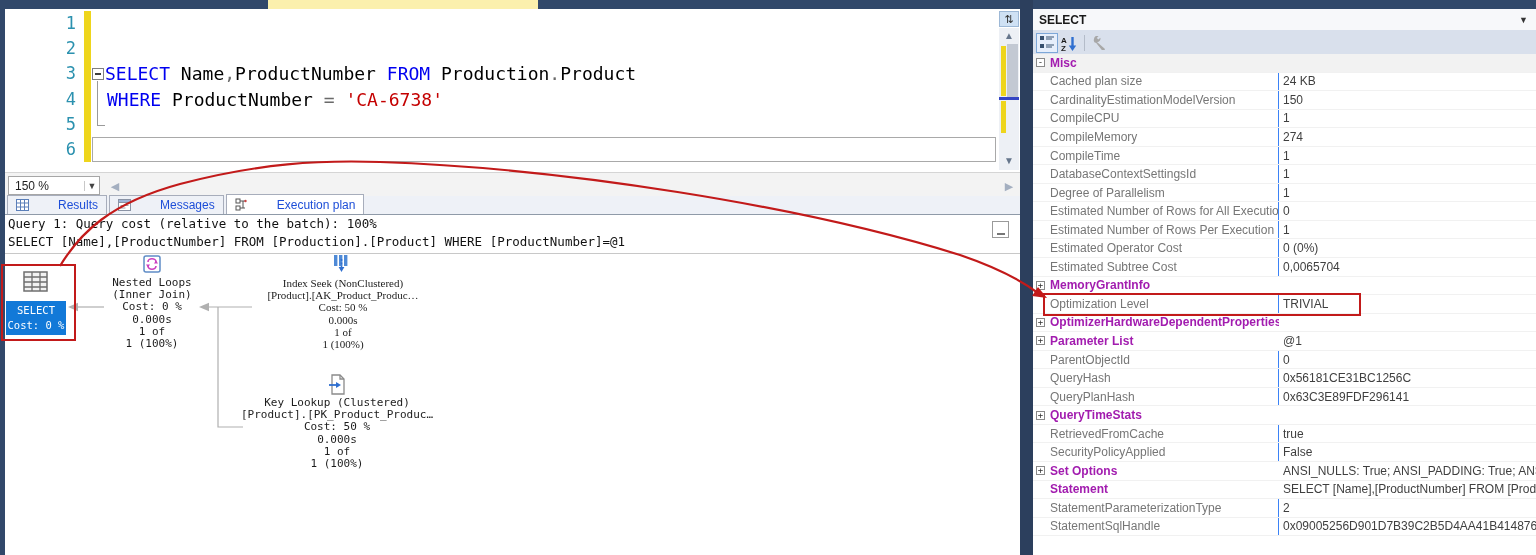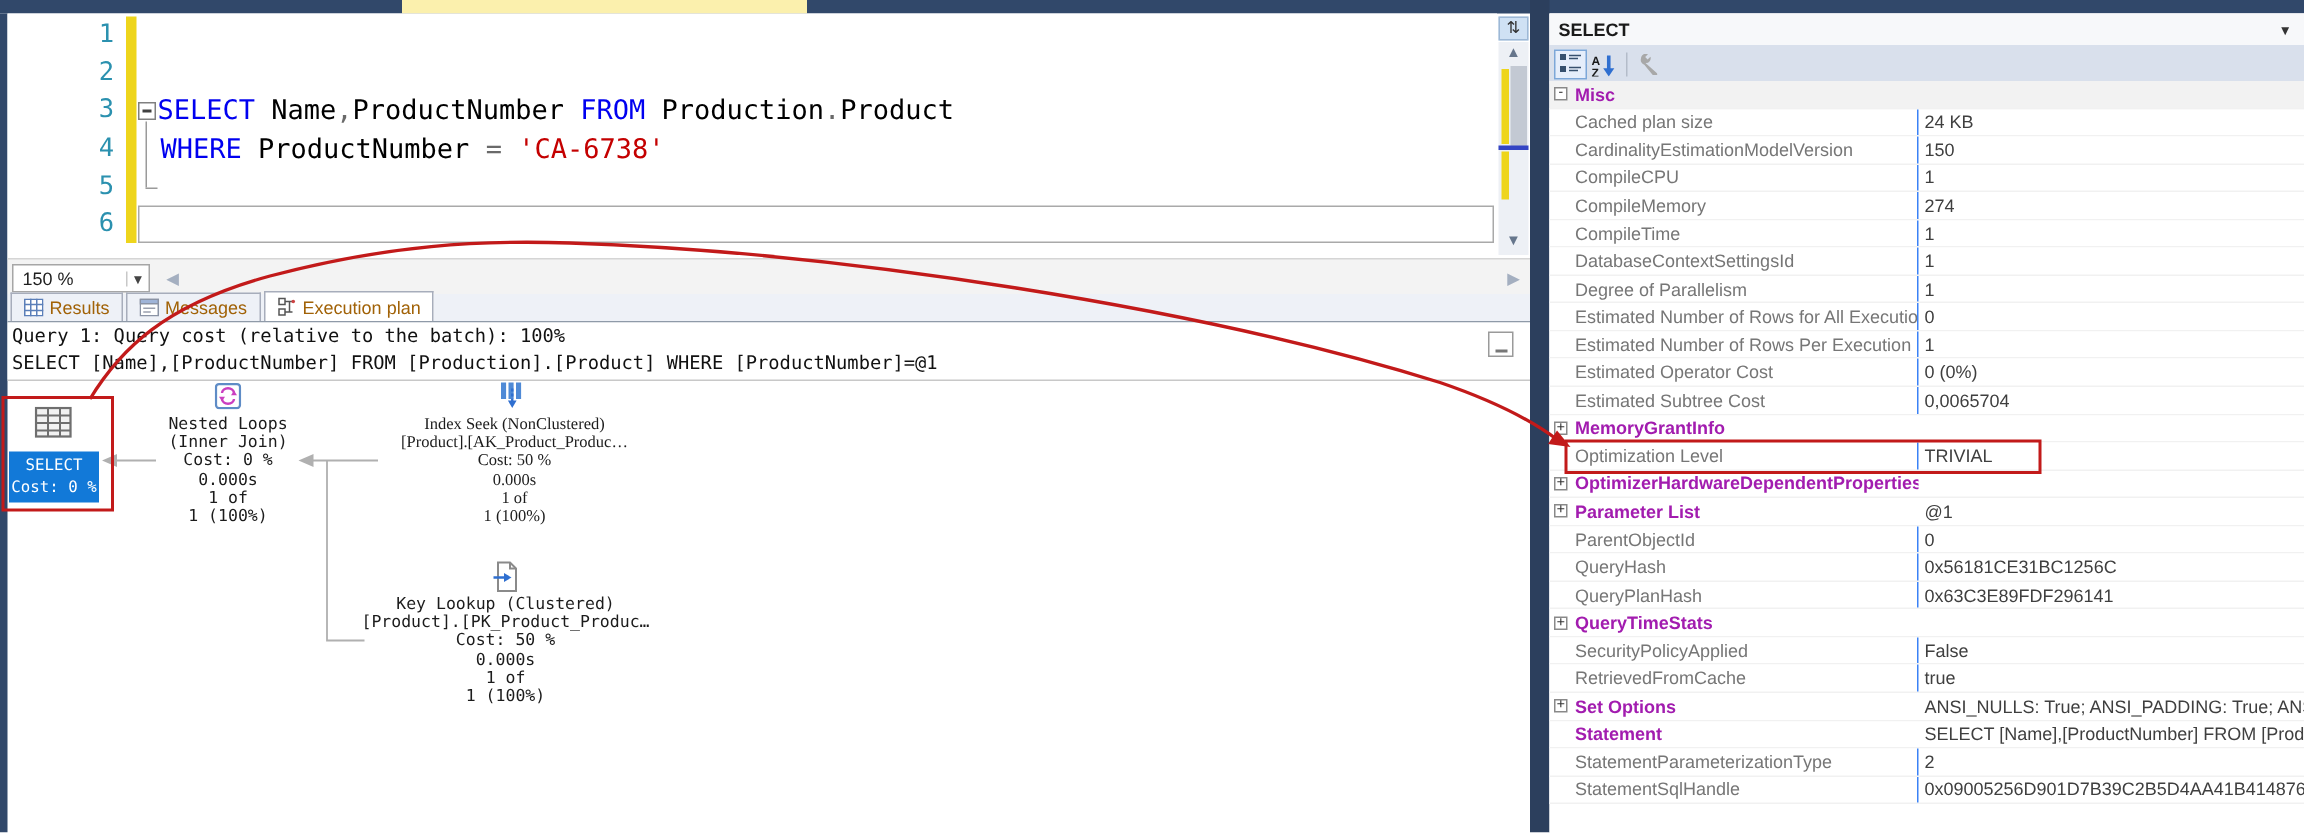--- a/index.html
+++ b/index.html
@@ -45,21 +45,21 @@
                 border:1px solid #a6a6a6; font-size:12px; color:#1e1e1e; display:flex; align-items:center; }
   .zoom-combo .val { flex:1; padding-left:6px; }
   .zoom-combo .caret { width:15px; border-left:1px solid #c8c8c8; text-align:center; color:#444; font-size:9px; }
   .h-arrow { position:absolute; top:4px; width:18px; height:18px; color:#a4afc0; font-size:11px;
              line-height:18px; text-align:center; }
 
   
   .tab-strip { position:absolute; left:5px; top:196px; width:1015px; height:19px; background:#eef1f7;
                border-bottom:1px solid #8f9aa8; display:flex; align-items:flex-end; }
   .rtab { display:inline-flex; align-items:center; height:19px; padding:0 8px; margin-left:2px;
-          border:1px solid #a7adbb; border-bottom:none; background:#eef1f7; font-size:12px; color:#a16207; }
+          border:1px solid #a7adbb; border-bottom:none; background:#eef1f7; font-size:12px; color:#1d4ed8;gap:25px; }
   .rtab svg { margin-right:4px; }
   .rtab.active { background:#fff; height:20px; position:relative; z-index:2; }
 
   
   .plan-header { position:absolute; left:5px; top:215px; width:1015px; height:38px; background:#fff;
                  font-family:"DejaVu Sans Mono", monospace; font-size:12.5px; color:#111; }
   .plan-header div { height:18px; line-height:18px; padding-left:3px; white-space:pre; }
   .collapse-box { position:absolute; left:992px; top:221px; width:17px; height:17px; background:#fff;
                   border:1px solid #9a9a9a; }
   .collapse-box::after { content:""; position:absolute; left:4px; top:11px; width:8px; height:2px; background:#777; }
@@ -371,27 +371,27 @@
         </div>
         <div class="prow bold">
           <span class="gut">
             <span class="exp">+</span>
           </span>
           <span class="pname">QueryTimeStats</span>
           <span class="pval"></span>
         </div>
         <div class="prow">
           <span class="gut"></span>
+          <span class="pname">RetrievedFromCache</span>
+          <span class="pval">true</span>
+        </div>
+        <div class="prow">
+          <span class="gut"></span>
           <span class="pname">SecurityPolicyApplied</span>
           <span class="pval">False</span>
-        </div>
-        <div class="prow">
-          <span class="gut"></span>
-          <span class="pname">RetrievedFromCache</span>
-          <span class="pval">true</span>
         </div>
         <div class="prow bold">
           <span class="gut">
             <span class="exp">+</span>
           </span>
           <span class="pname">Set Options</span>
           <span class="pval">ANSI_NULLS: True; ANSI_PADDING: True; ANSI_W</span>
         </div>
         <div class="prow bold">
           <span class="gut"></span>

